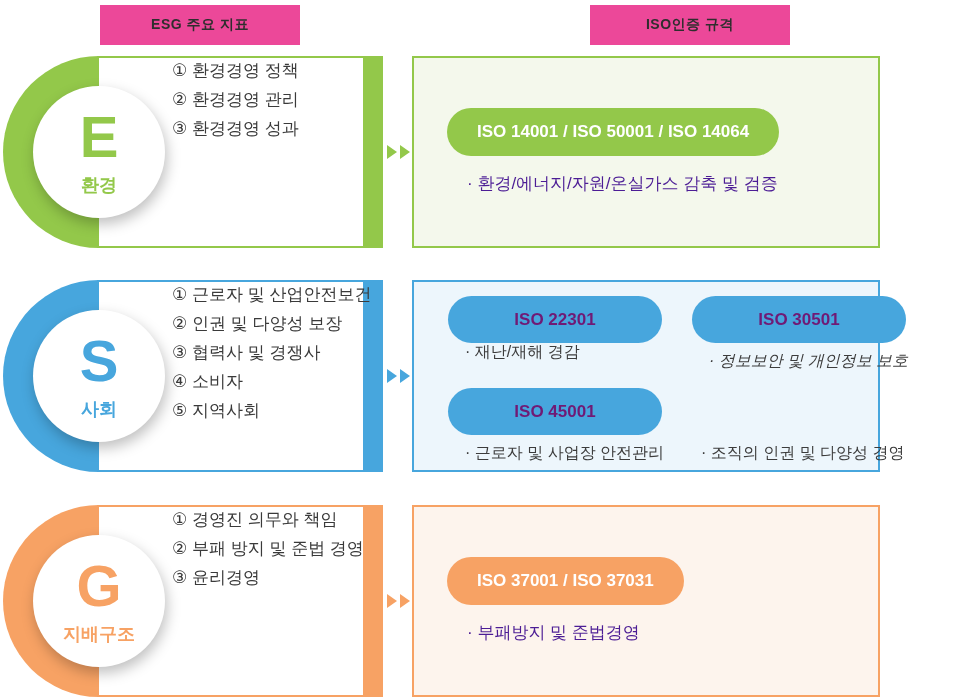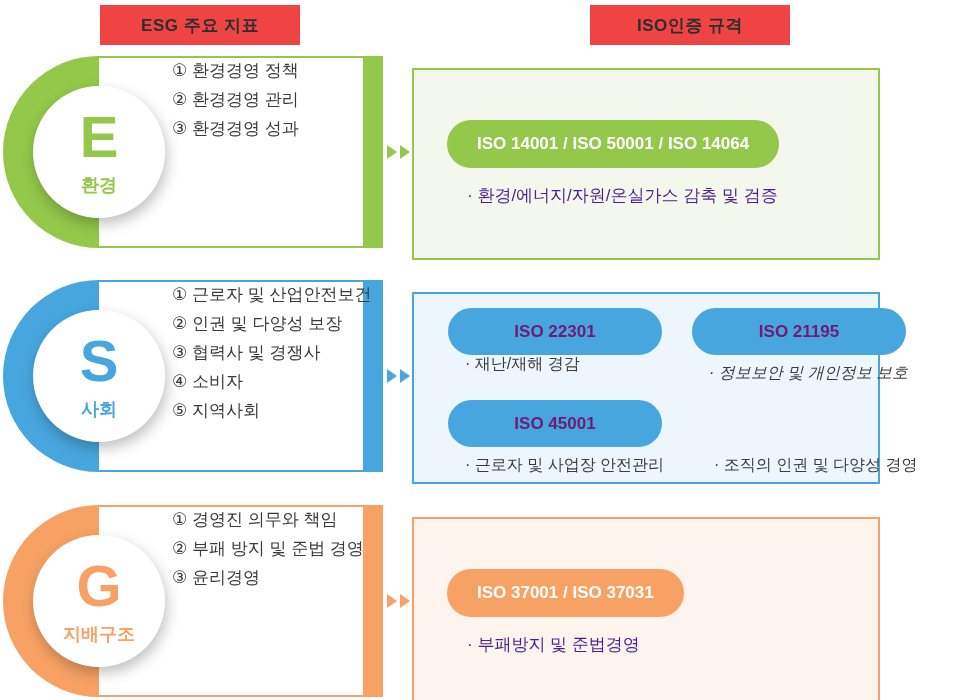--- a/index.html
+++ b/index.html
@@ -13,25 +13,25 @@
     background: #ffffff;
     overflow: hidden;
   }
 
   
   .col-header {
     position: absolute;
     top: 5px;
     width: 200px;
     height: 40px;
-    background: #ef4444;
+    background: #ec4899;
     display: flex;
     align-items: center;
     justify-content: center;
-    font-size: 17px;
+    font-size: 14px;
     font-weight: 600;
     color: #2e2e2e;
     letter-spacing: 0.5px;
   }
   #header-left  { left: 100px; }
   #header-right { left: 590px; }
 
   
   .theme-e { --c: #93c84a; --bg: #f4f8ec; }
   .theme-s { --c: #47a6dd; --bg: #edf6fc; }
@@ -121,21 +121,20 @@
     border-left: 10px solid var(--c);
   }
 
   
   .panel {
     position: absolute;
     left: 412px; top: 0;
     width: 468px; height: 192px;
     background: var(--bg);
     border: 2px solid var(--c);
-    margin-top: 12px;
   }
 
   
   .pill {
     display: inline-block;
     margin: 50px 0 0 33px;
     height: 48px;
     line-height: 48px;
     border-radius: 24px;
     padding: 0 30px;
@@ -172,21 +171,21 @@
     color: #3c3c3c;
     white-space: nowrap;
   }
   .pos-b1 { left: 34px;  top: 14px;  }
   .pos-b2 { left: 278px; top: 14px;  }
   .pos-b3 { left: 34px;  top: 106px; }
   .pos-b4 { left: 278px; top: 106px; }
   .pos-d1 { left: 51px;  top: 60px;  }
   .pos-d2 { left: 295px; top: 69px; font-style: italic;  }
   .pos-d3 { left: 51px;  top: 161px; }
-  .pos-d4 { left: 300px; top: 161px; }
+  .pos-d4 { left: 287px; top: 161px; }
 </style>
 </head>
 <body>
 
 <div class="canvas">
 
   <div class="col-header" id="header-left">ESG 주요 지표</div>
   <div class="col-header" id="header-right">ISO인증 규격</div>
 
   <section class="row theme-e" id="row-e">
@@ -224,21 +223,21 @@
     <div class="circle">
       <div class="letter">S</div>
       <div class="cat-label">사회</div>
     </div>
     <div class="arrows">
       <span class="tri"></span>
       <span class="tri"></span>
     </div>
     <div class="panel">
       <div class="p2-badge pos-b1">ISO 22301</div>
-      <div class="p2-badge pos-b2">ISO 21195</div>
+      <div class="p2-badge pos-b2">ISO 30501</div>
       <div class="p2-desc pos-d1">· 재난/재해 경감</div>
       <div class="p2-desc pos-d2">· 정보보안 및 개인정보 보호</div>
       <div class="p2-badge pos-b3">ISO 45001</div>
       <div class="p2-desc pos-d3">· 근로자 및 사업장 안전관리</div>
       <div class="p2-desc pos-d4">· 조직의 인권 및 다양성 경영</div>
     </div>
   </section>
 
   <section class="row theme-g" id="row-g">
     <div class="ring"></div>

